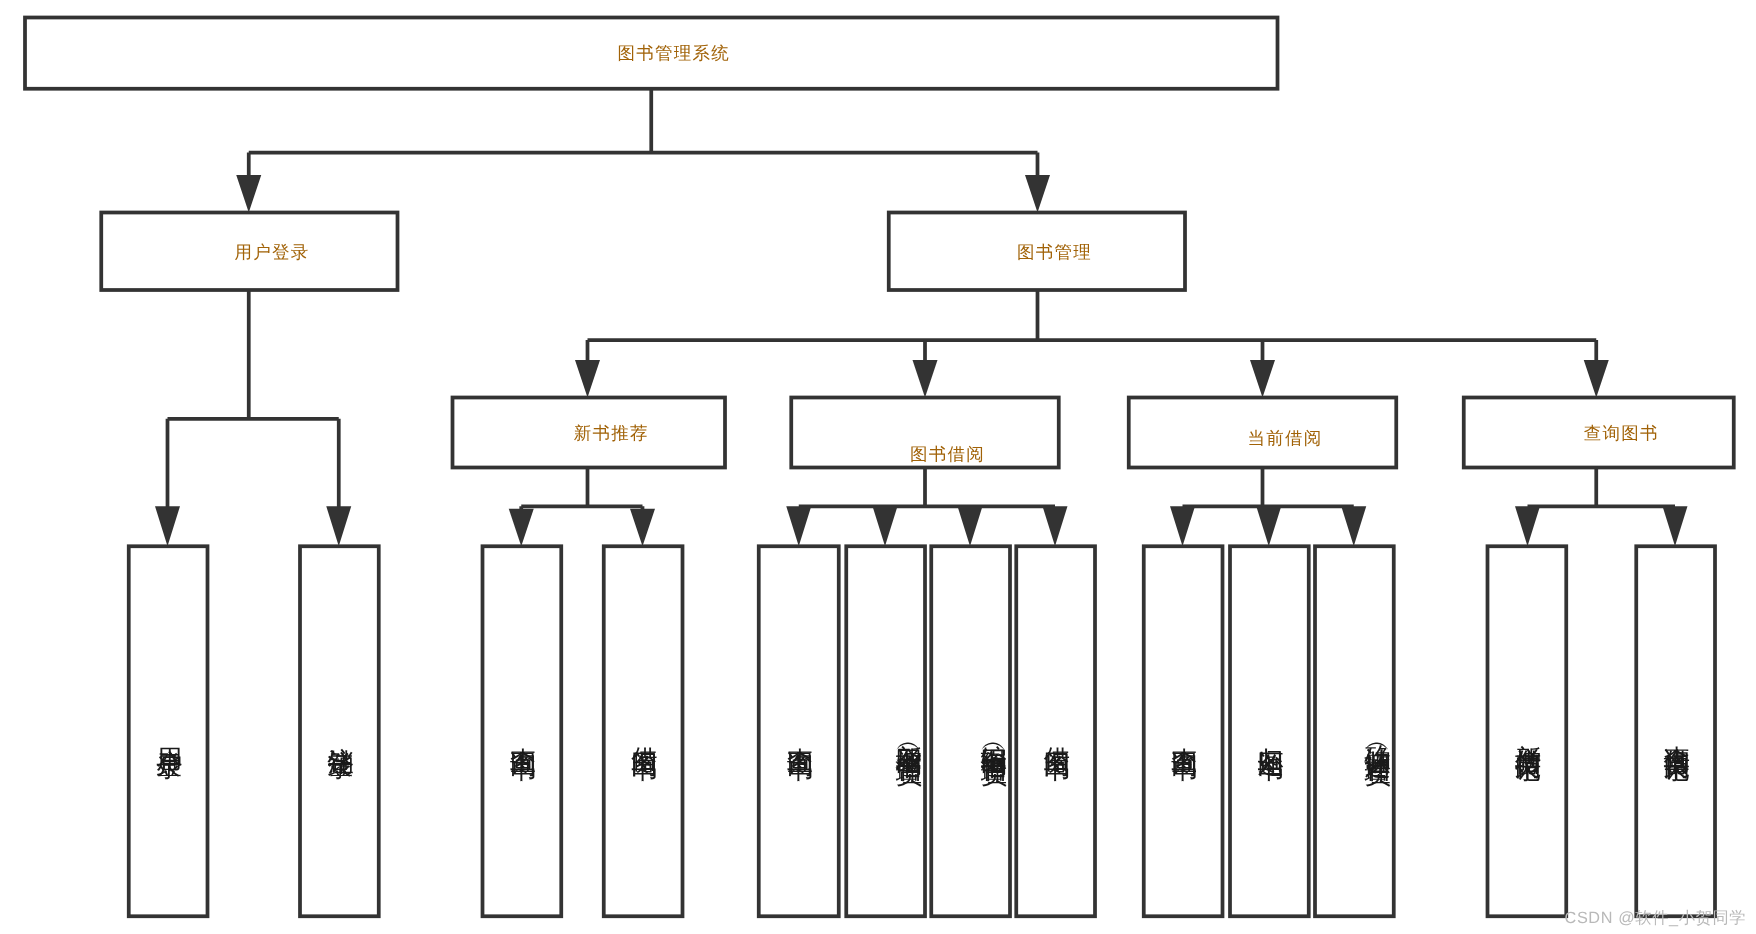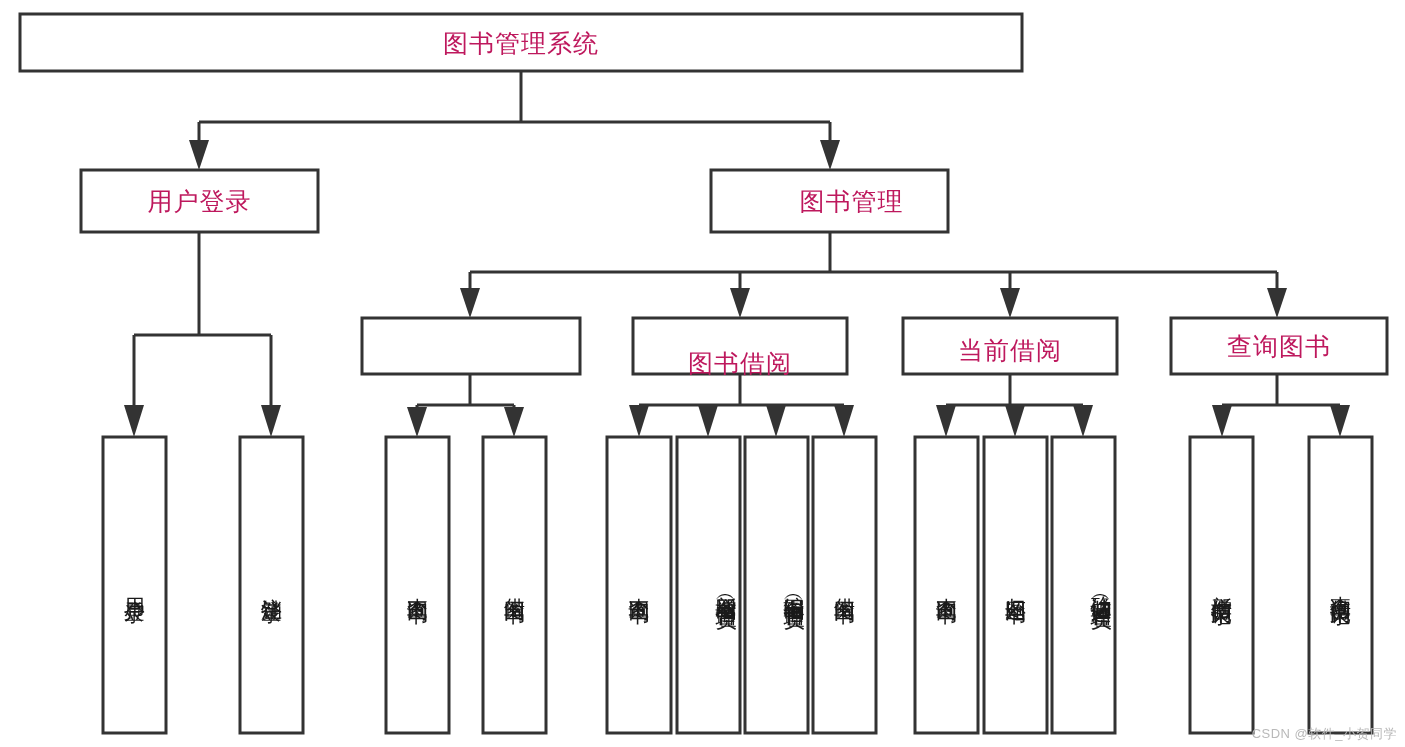--- a/index.html
+++ b/index.html
@@ -39,27 +39,28 @@
   }
   .arrow-head {
     fill: #333333;
   }
   .node-label-h {
     position: absolute;
     display: flex;
     align-items: center;
     justify-content: center;
     text-align: center;
-    color: #be185d;
-    font-family: "Liberation Sans", "DejaVu Sans", sans-serif;
-    font-size: 25px;
+    color: #a16207;
+    font-family: "Liberation Sans", "DejaVu Sans", sans-serif;
+    font-size: 14px;
     line-height: 1.2;
     letter-spacing: 1px;
     white-space: nowrap;
     pointer-events: none;
+    margin-left: 18px;
   }
   .node-label-v {
     position: absolute;
     display: flex;
     align-items: center;
     justify-content: center;
     color: #1a1a1a;
     font-family: "Liberation Sans", "DejaVu Sans", sans-serif;
     font-size: 21px;
     letter-spacing: 2px;
@@ -181,22 +182,23 @@
     <rect class="node-box" x="1052" y="437" width="63" height="296"></rect>
 
     <rect class="node-box" x="1190" y="437" width="63" height="296"></rect>
     <rect class="node-box" x="1309" y="437" width="63" height="296"></rect>
 
   </svg>
 
   <div class="node-label-h" style="left:20px; top:14px; width:1002px; height:57px;">图书管理系统</div>
 
   <div class="node-label-h" style="left:81px; top:170px; width:237px; height:62px;">用户登录</div>
-  <div class="node-label-h" style="left:733px; top:170px; width:237px; height:62px;">图书管理</div>
-
+  <div class="node-label-h" style="left:707px; top:170px; width:237px; height:62px;">图书管理</div>
+
+  <div class="node-label-h" style="left:362px; top:318px; width:218px; height:56px;">新书推荐</div>
   <div class="node-label-h" style="left:633px; top:335px; width:214px; height:56px;">图书借阅</div>
   <div class="node-label-h" style="left:903px; top:318px; width:214px; height:64px;">当前借阅</div>
   <div class="node-label-h" style="left:1171px; top:318px; width:216px; height:56px;">查询图书</div>
 
   <div class="node-label-v" style="left:103px; top:437px; width:63px; height:296px;">用户登录</div>
   <div class="node-label-v" style="left:240px; top:437px; width:63px; height:296px;">注销登录</div>
 
   <div class="node-label-v" style="left:386px; top:437px; width:63px; height:296px;">查询图书</div>
   <div class="node-label-v" style="left:483px; top:437px; width:63px; height:296px;">借阅图书</div>
 

